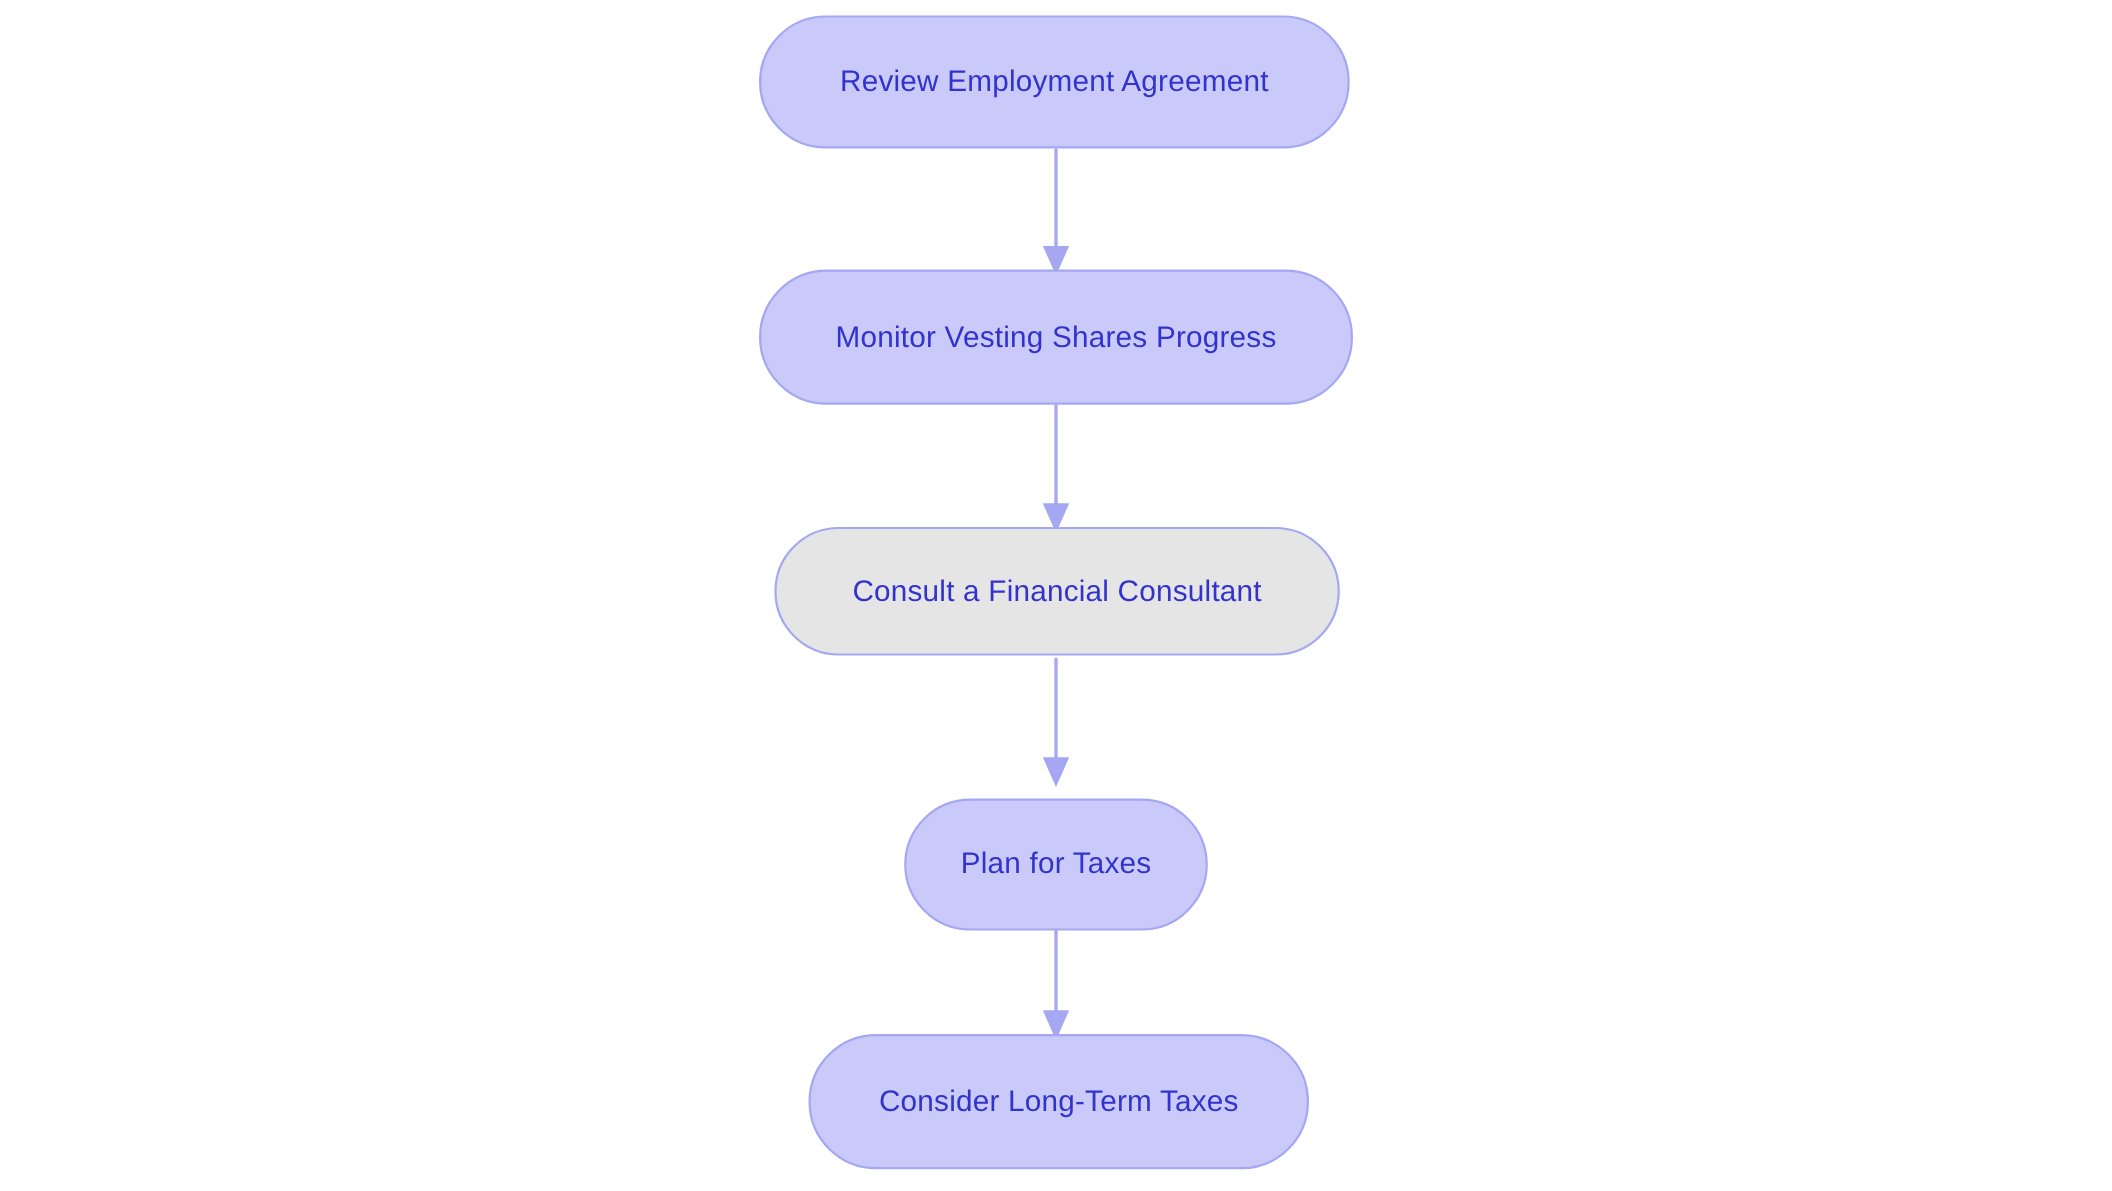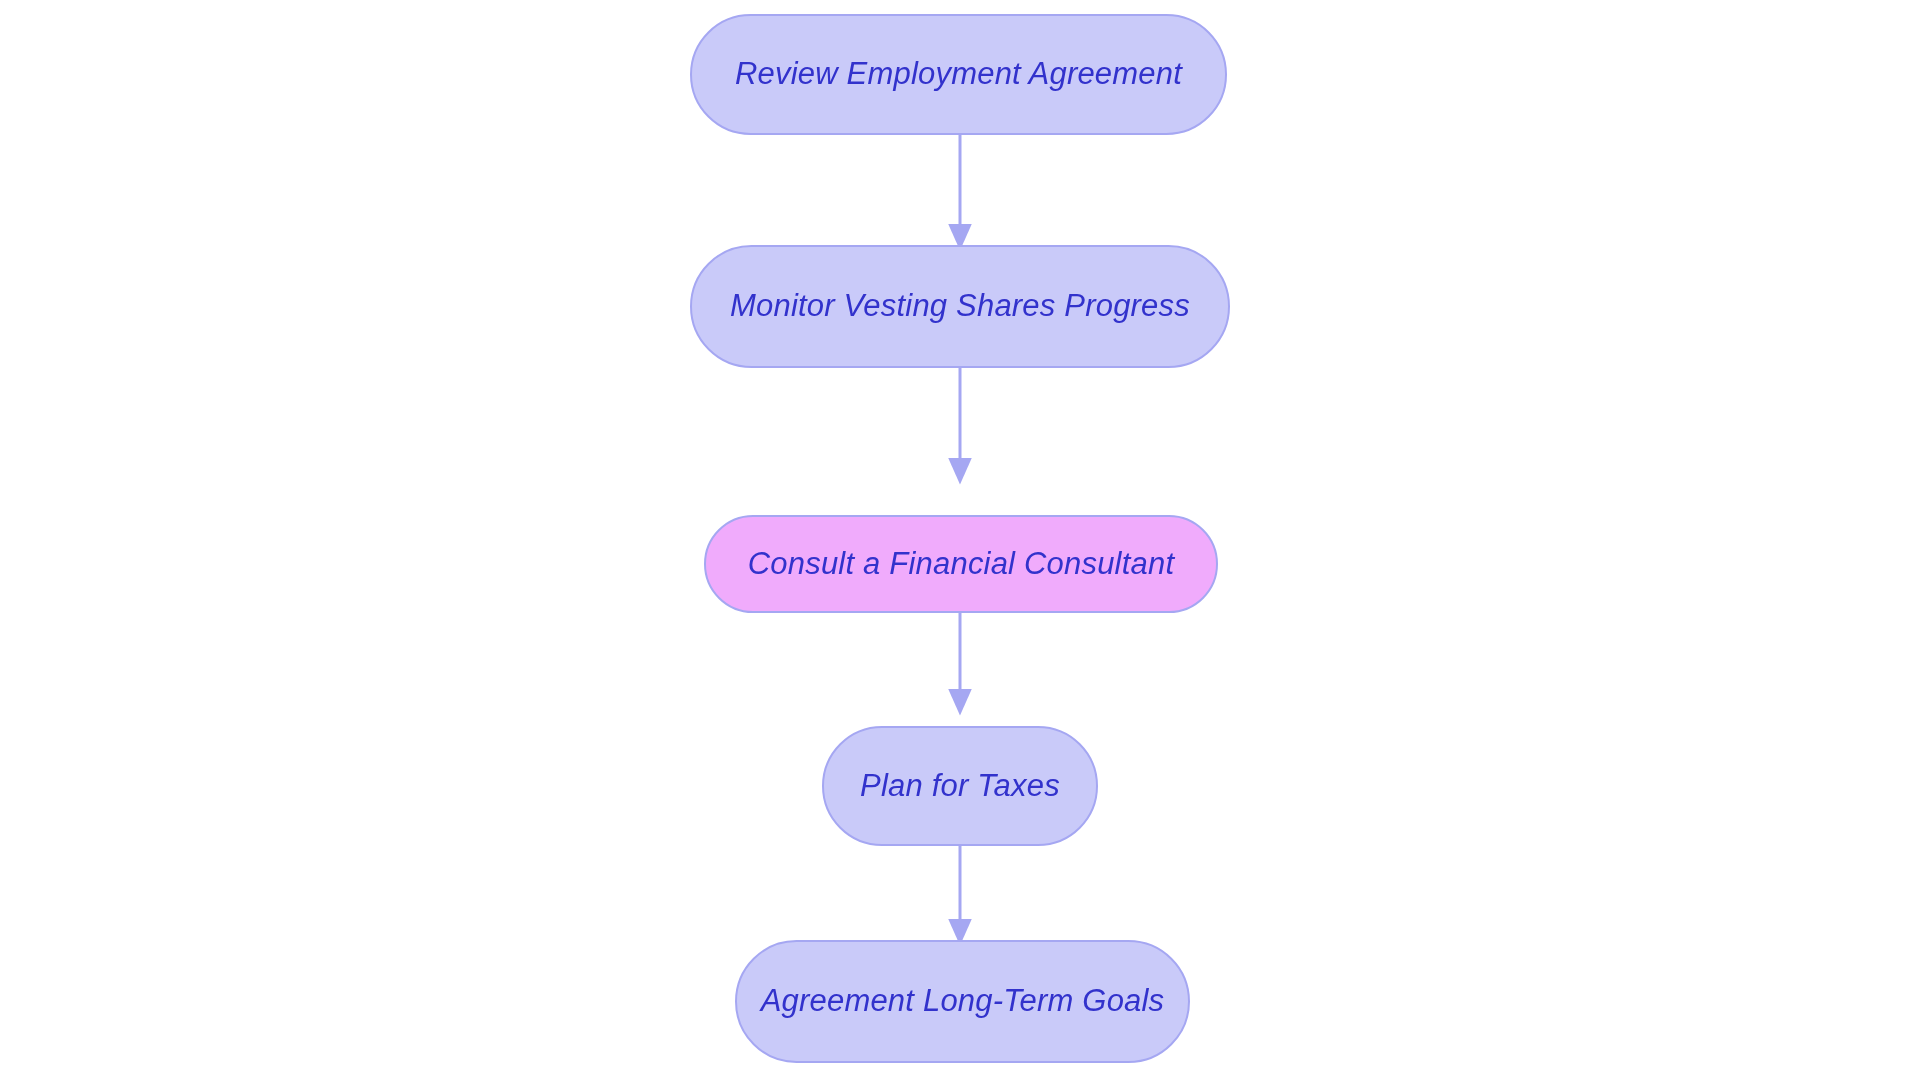--- a/index.html
+++ b/index.html
@@ -31,27 +31,26 @@
   .flow-node {
     position: absolute;
     box-sizing: border-box;
     display: flex;
     align-items: center;
     justify-content: center;
     background: #c9caf9;
     border: 2px solid #4d7c0f;
     border-radius: 999px;
     color: #3232cc;
-    font-size: 31px;
+    font-size: 27px;
     font-weight: 400;
     letter-spacing: 0.2px;
     line-height: 1.1;
     white-space: nowrap;
     font-family: "Liberation Sans", sans-serif;
-    font-style: italic;
   }
   .flow-node .node-label {
     display: block;
     padding: 0 10px;
   }
 </style>
 </head>
 <body>
 
 <div id="flow-canvas" style="background: rgb(255, 255, 255);">
@@ -77,25 +76,25 @@
   </svg>
 
   <div class="flow-node" id="node-0" style="left: 690px; top: 14px; width: 537px; height: 121px; background: rgb(201, 202, 249); border-color: rgb(165, 167, 242); color: rgb(50, 50, 204);">
     <span class="node-label">Review Employment Agreement</span>
   </div>
 
   <div class="flow-node" id="node-1" style="left: 690px; top: 245px; width: 540px; height: 123px; background: rgb(201, 202, 249); border-color: rgb(165, 167, 242); color: rgb(50, 50, 204); text-align: center;">
     <span class="node-label">Monitor Vesting Shares Progress</span>
   </div>
 
-  <div class="flow-node" id="node-2" style="left: 704px; top: 479px; width: 514px; height: 98px; background: #f0abfc; border-color: rgb(165, 167, 242); color: rgb(50, 50, 204); margin-top: 36px;">
+  <div class="flow-node" id="node-2" style="left: 704px; top: 479px; width: 514px; height: 117px; background: #e5e5e5; border-color: rgb(165, 167, 242); color: rgb(50, 50, 204);">
     <span class="node-label">Consult a Financial Consultant</span>
   </div>
 
   <div class="flow-node" id="node-3" style="left: 822px; top: 710px; width: 276px; height: 120px; background: rgb(201, 202, 249); border-color: rgb(165, 167, 242); color: rgb(50, 50, 204); margin-top: 16px;">
     <span class="node-label">Plan for Taxes</span>
   </div>
 
   <div class="flow-node" id="node-4" style="left: 735px; top: 940px; width: 455px; height: 123px; background: rgb(201, 202, 249); border-color: rgb(165, 167, 242); color: rgb(50, 50, 204);">
-    <span class="node-label">Agreement Long-Term Goals</span>
+    <span class="node-label">Consider Long-Term Taxes</span>
   </div>
 
 </div>
 
 </body></html>

